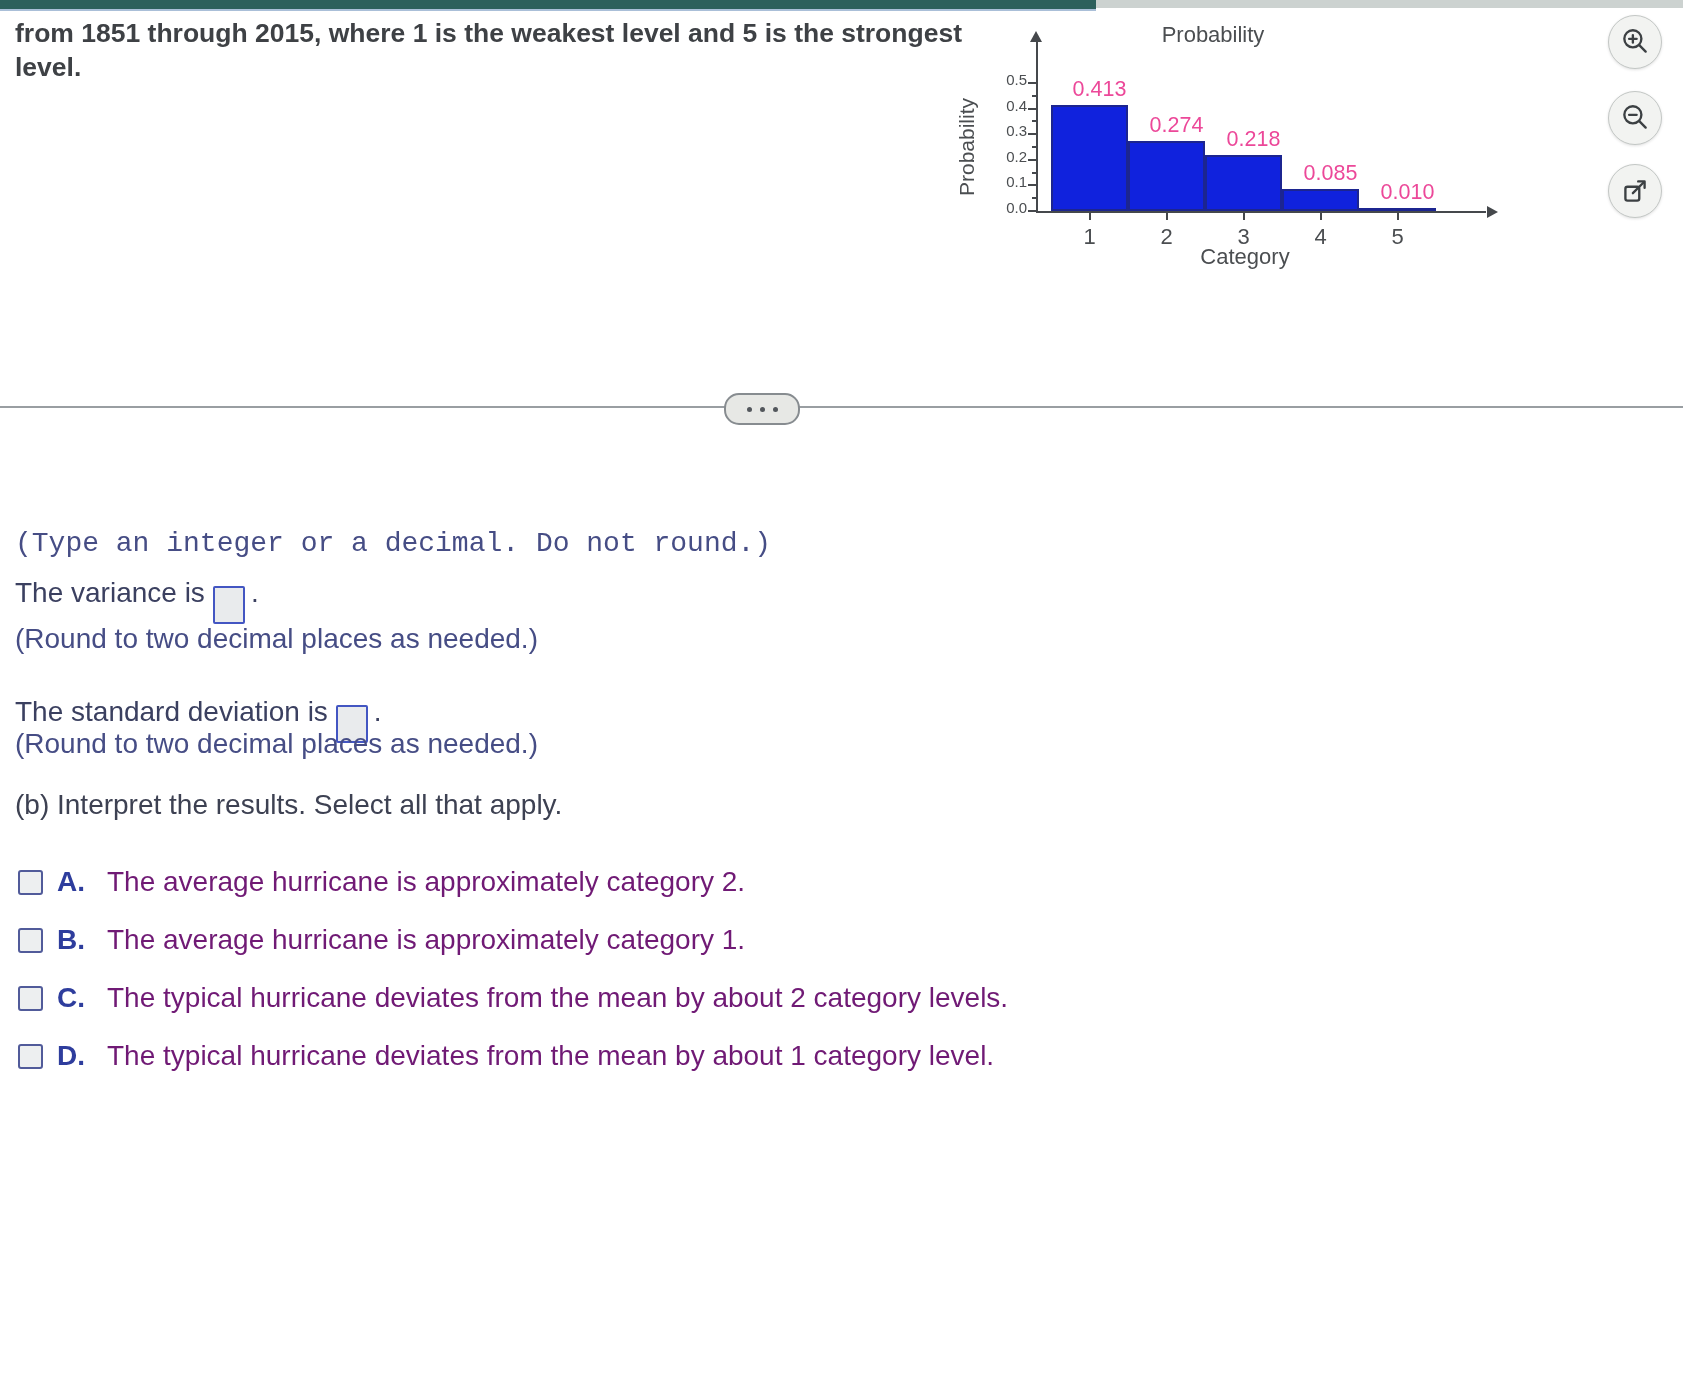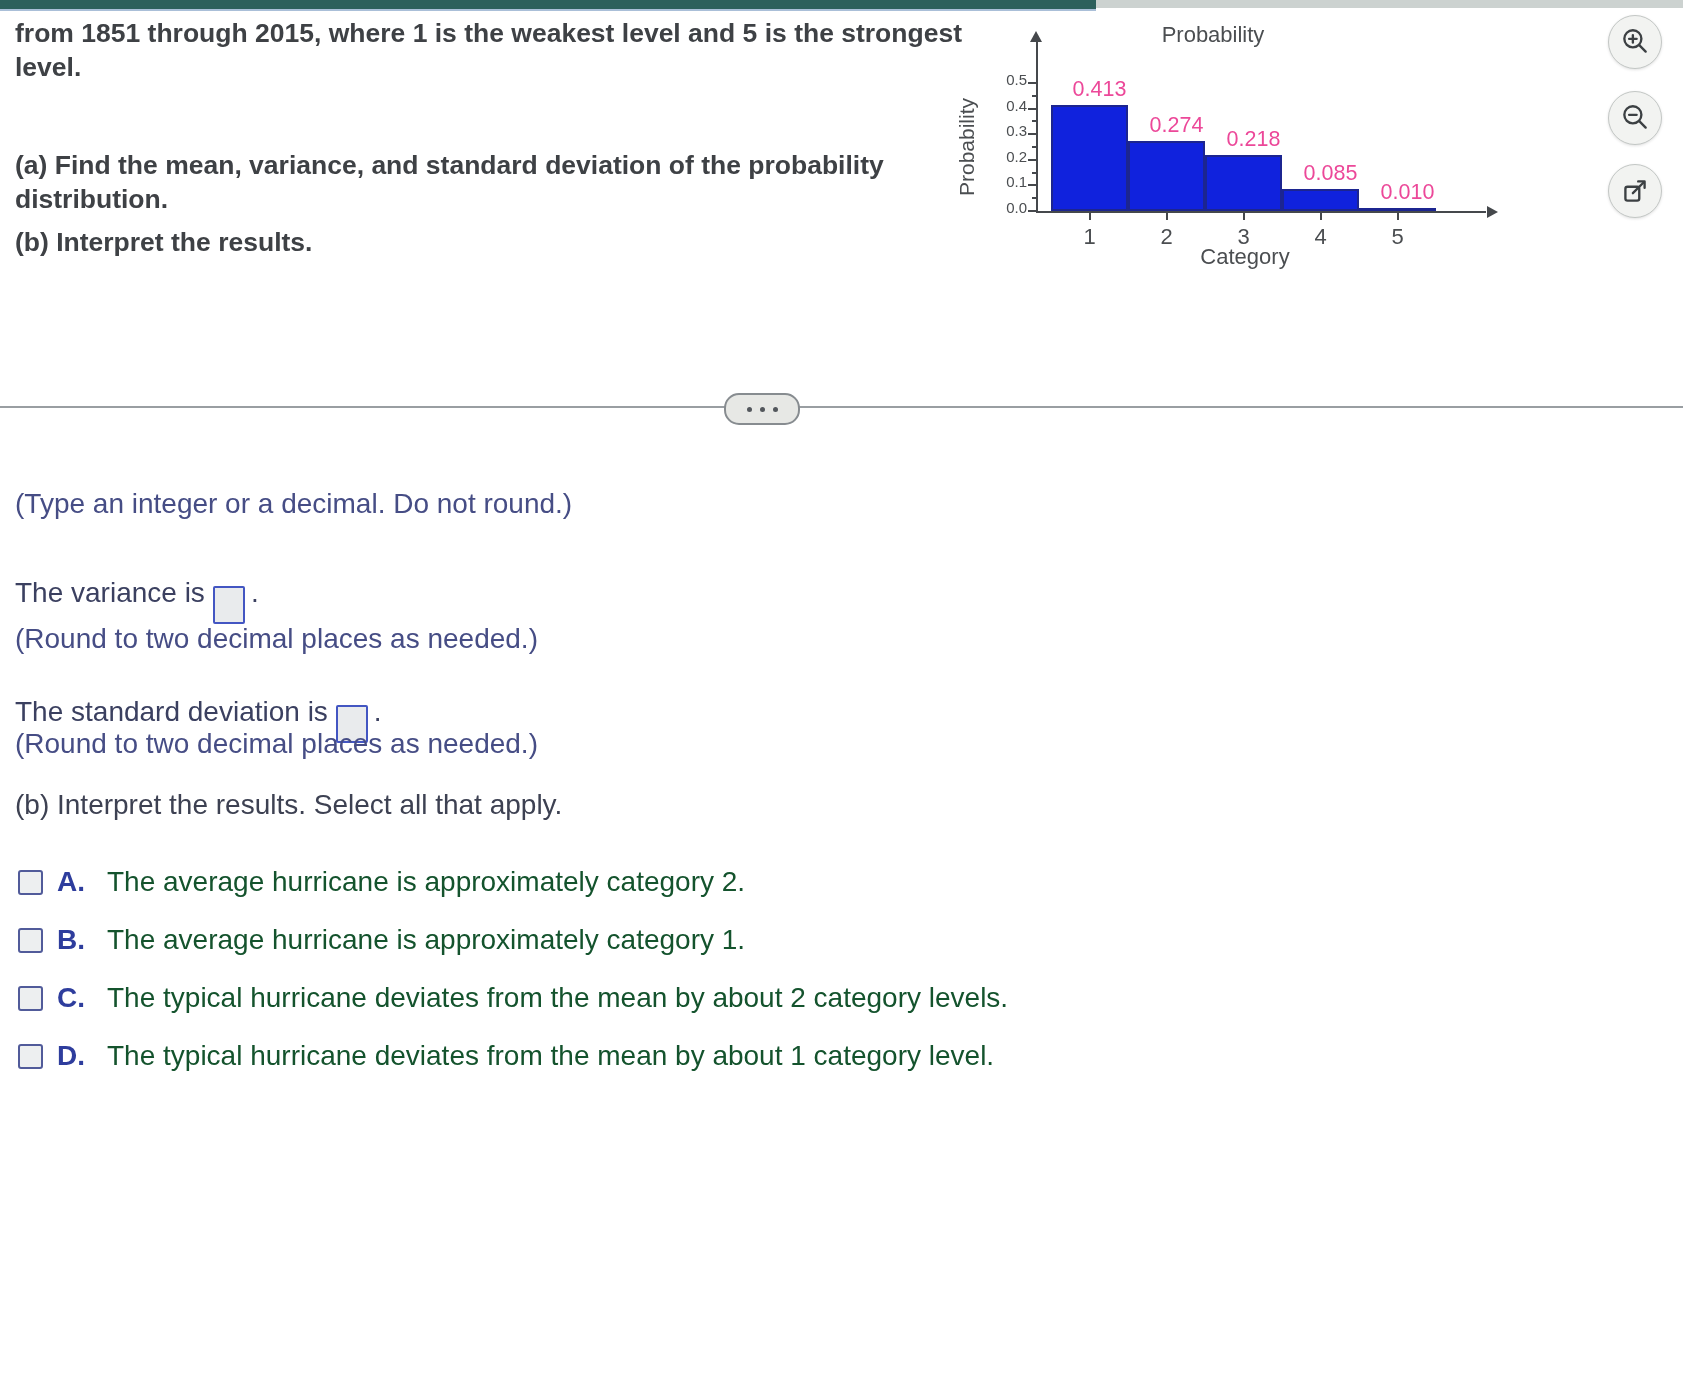--- a/index.html
+++ b/index.html
@@ -55,38 +55,33 @@
   
   .row{position:absolute;left:15px;font-size:28px;color:#3b4060;white-space:nowrap;}
   .hint{position:absolute;left:15px;font-size:28px;color:#464d85;white-space:nowrap;}
   .ansbox{display:inline-block;box-sizing:border-box;width:32px;height:38px;border:2px solid #4356c2;
     background:#e9ebed;border-radius:2px;vertical-align:-11px;margin:0 6px 0 8px;
     font-size:24px;text-align:center;color:#2b2f55;outline:none;padding:0;}
   .opt{position:absolute;left:18px;display:flex;align-items:center;}
   .cb{width:25px;height:25px;box-sizing:border-box;border:2.5px solid #515b9a;border-radius:3px;
     background:#edeff0;margin-right:14px;cursor:pointer;flex:0 0 auto;}
   .letter{font-size:28px;font-weight:700;color:#2e3d9d;min-width:34px;margin-right:16px;}
-  .otext{font-size:28px;color:#14532d;white-space:nowrap;}
+  .otext{font-size:28px;color:#701a75;white-space:nowrap;}
 </style>
 </head>
 <body>
 
 <div class="canvas">
 
   <div class="edge-teal"></div>
   <div class="edge-light"></div>
 
   <div class="statement">
     <div>from 1851 through 2015, where 1 is the weakest level and 5 is the strongest</div>
     <div>level.</div>
-  </div>
-  <div class="parts">
-    <div>(a) Find the mean, variance, and standard deviation of the probability</div>
-    <div>distribution.</div>
-    <div class="partb">(b) Interpret the results.</div>
   </div>
 
   <div class="chart">
     <div class="c-title">Probability</div>
     <div class="c-ylab">Probability</div>
     <div class="c-xlab">Category</div>
     <div id="plot-dynamic">
         <div class="bar" style="left:26px;top:91px;width:77px;height:106px;background:#1022dd;border:2px solid #1c2590;"></div>
         <div class="bval" style="left:32.5px;top:63px;">0.413</div>
         <div class="xtick" style="left:63.5px;top:198px;"></div>
@@ -154,21 +149,21 @@
     </svg>
   </div>
 
   <div class="divline"></div>
   <div class="divpill">
     <div class="dot"></div>
     <div class="dot"></div>
     <div class="dot"></div>
   </div>
 
-  <div class="hint" style="top:488px;">(Type an integer or a decimal. Do not round.)</div>
+  <div class="hint" style="top:528px;font-family:Liberation Mono, monospace;">(Type an integer or a decimal. Do not round.)</div>
 
   <div class="row" style="top:577px;">
     <span>The variance is</span><input class="ansbox" type="text" value="" style=""><span>.</span>
   </div>
   <div class="hint" style="top:623px;">(Round to two decimal places as needed.)</div>
 
   <div class="row" style="top:696px;">
     <span>The standard deviation is</span><input class="ansbox" type="text" value="" style=""><span>.</span>
   </div>
   <div class="hint" style="top:728px;">(Round to two decimal places as needed.)</div>

